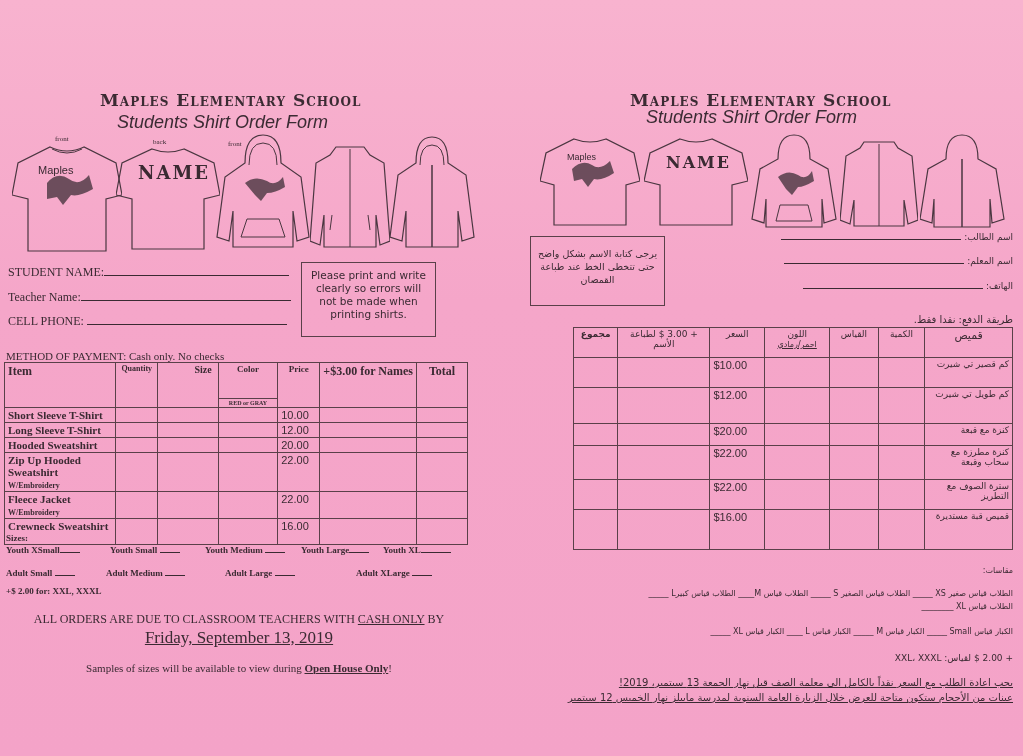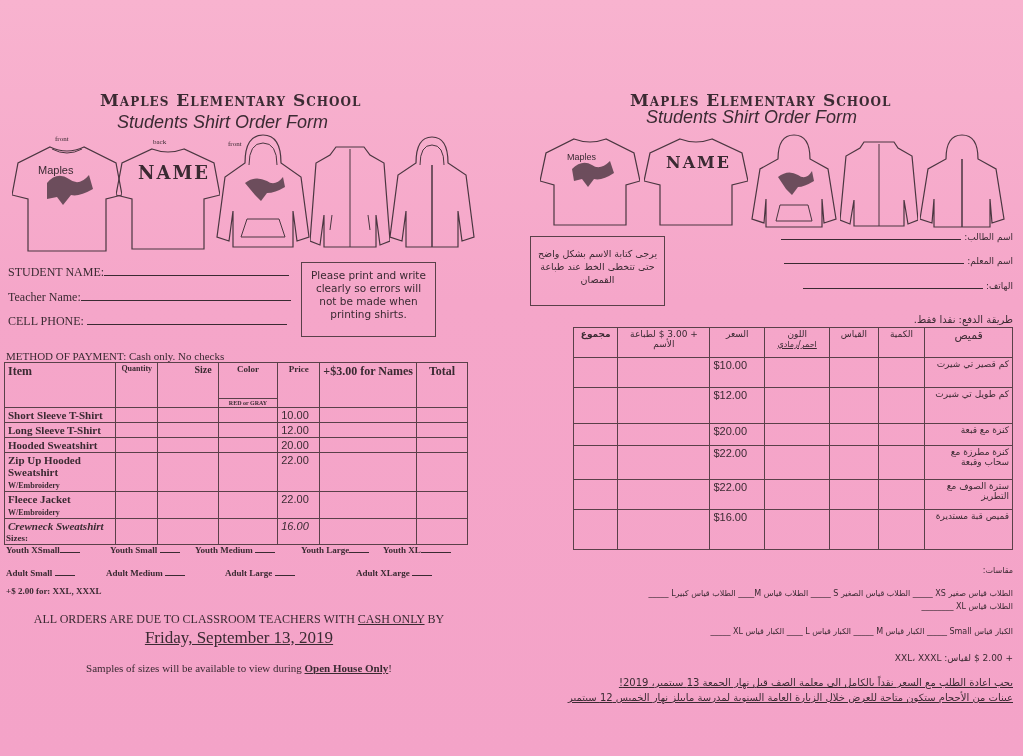--- a/index.html
+++ b/index.html
@@ -135,36 +135,36 @@
     </tr>
     <tr style="height:26px;">
       <td><span class="item-name">Fleece Jacket</span><br><span class="item-sub">W/Embroidery</span></td>
       <td></td>
           <td></td>
           <td></td>
       <td class="price">22.00</td>
       <td></td>
           <td></td>
     </tr>
-    <tr style="height:26px;font-style:italic;">
+    <tr style="height:26px;">
       <td class="item-name">Crewneck Sweatshirt</td>
       <td></td>
           <td></td>
           <td></td>
       <td class="price">16.00</td>
       <td></td>
           <td></td>
     </tr>
   </tbody>
     </table>
 
   <div class="abs sizes" style="left:6px;top:533px;">Sizes:</div>
   <div class="abs sizes" style="left:6px;top:545px;"><span>Youth XSmall</span><span class="line" style="width:20px;"></span></div>
   <div class="abs sizes" style="left:110px;top:545px;"><span>Youth Small</span> <span class="line" style="width:20px;"></span></div>
-  <div class="abs sizes" style="left:195px;top:545px;"><span>Youth Medium</span> <span class="line" style="width:20px;"></span></div>
+  <div class="abs sizes" style="left:205px;top:545px;"><span>Youth Medium</span> <span class="line" style="width:20px;"></span></div>
   <div class="abs sizes" style="left:301px;top:545px;"><span>Youth Large</span><span class="line" style="width:20px;"></span></div>
   <div class="abs sizes" style="left:383px;top:545px;"><span>Youth XL</span><span class="line" style="width:30px;"></span></div>
   <div class="abs sizes" style="left:6px;top:568px;"><span>Adult Small</span> <span class="line" style="width:20px;"></span></div>
   <div class="abs sizes" style="left:106px;top:568px;"><span>Adult Medium</span> <span class="line" style="width:20px;"></span></div>
   <div class="abs sizes" style="left:225px;top:568px;"><span>Adult Large</span> <span class="line" style="width:20px;"></span></div>
   <div class="abs sizes" style="left:348px;top:568px;margin-left:8px;"><span>Adult XLarge</span> <span class="line" style="width:20px;"></span></div>
   <div class="abs sizes" style="left:6px;top:586px;">+$ 2.00 for:  XXL, XXXL</div>
 
   <div class="abs" style="left:19px;top:612px;width:440px;font-size:12px;text-align:center;">
     <span>ALL ORDERS ARE DUE TO CLASSROOM TEACHERS WITH</span> <span class="underline">CASH ONLY</span> <span>BY</span>

